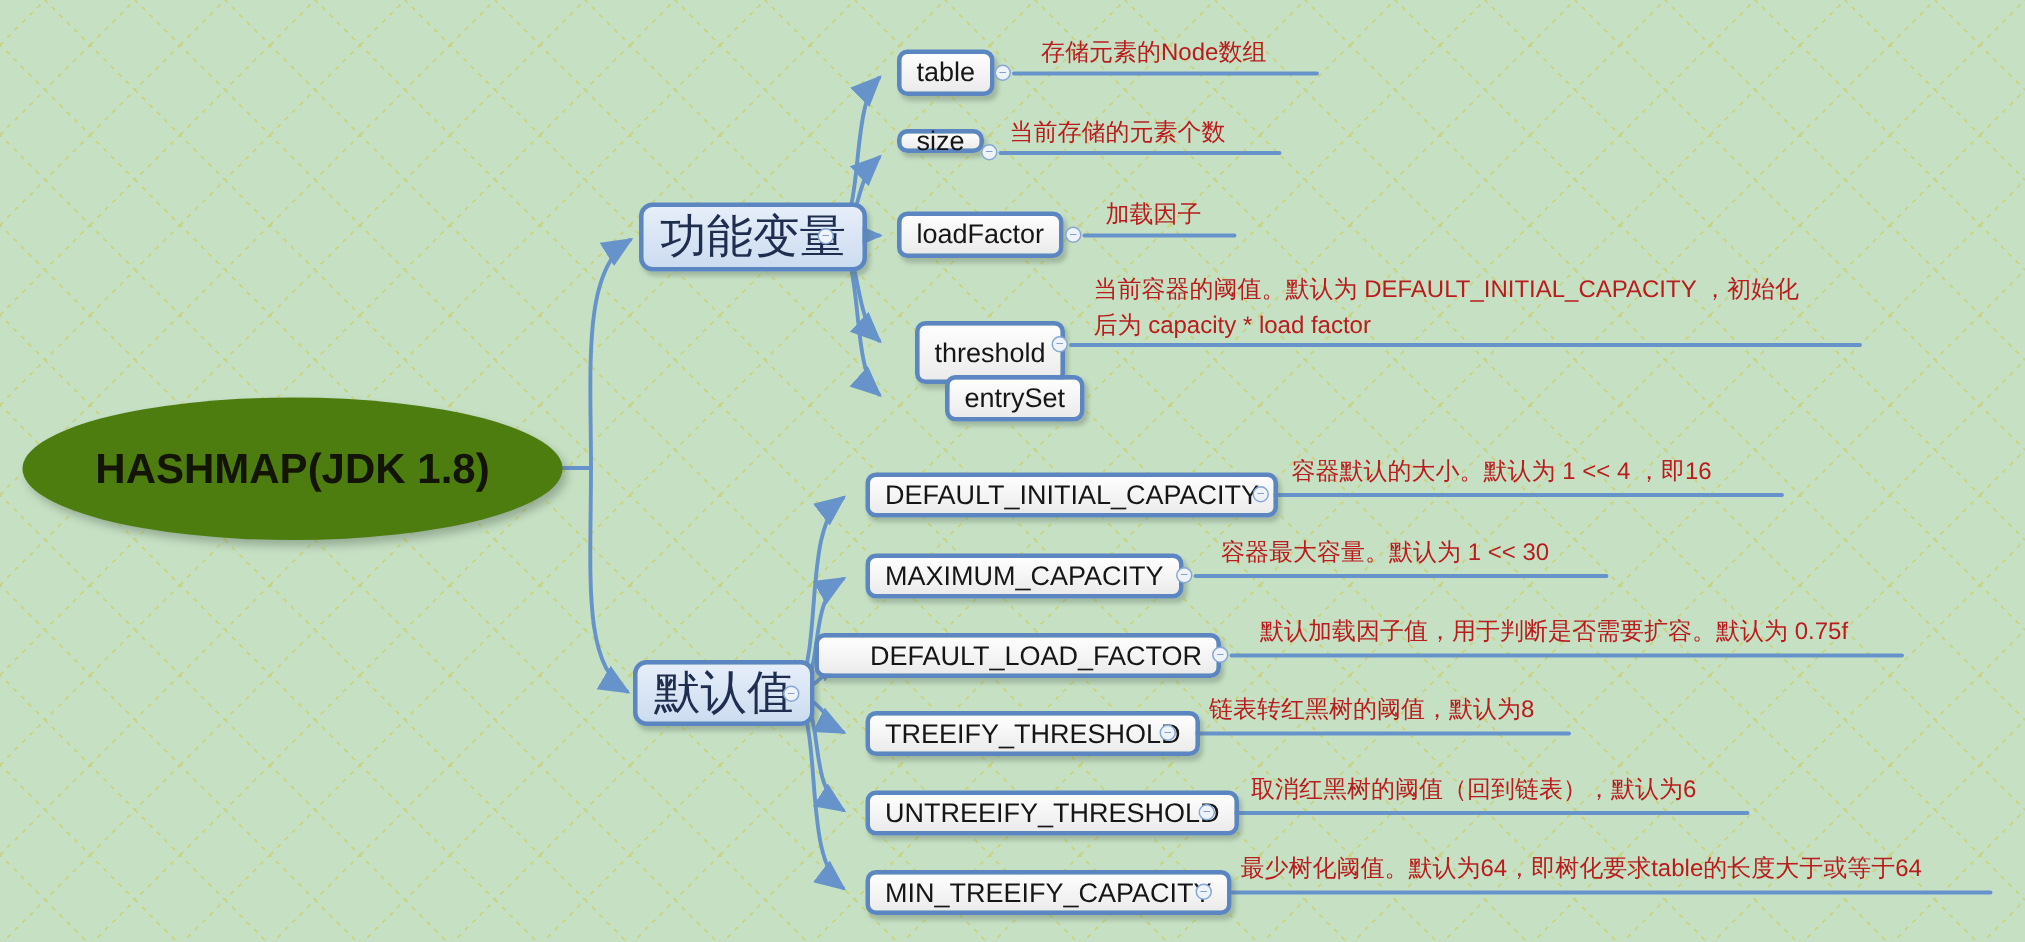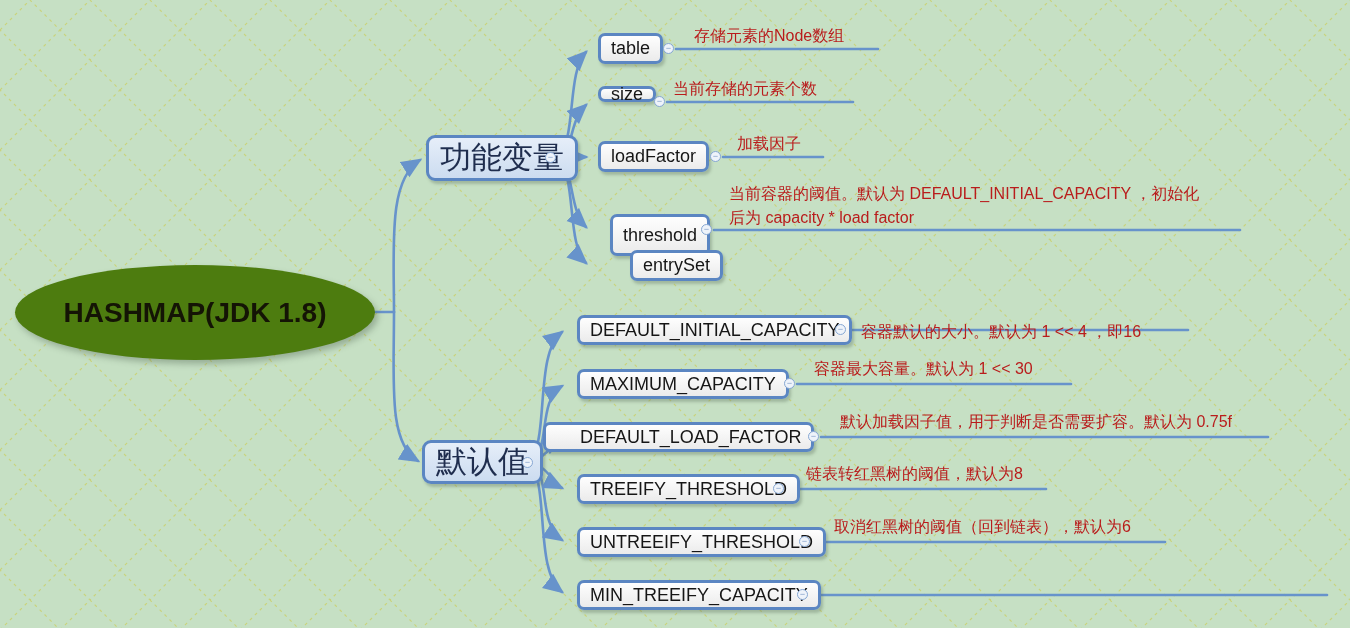--- a/index.html
+++ b/index.html
@@ -105,25 +105,26 @@
   <div class="topic" style="left:543px;top:422px;height:30px;padding-left:34px;">DEFAULT_LOAD_FACTOR</div>
   <div class="topic" style="left:577px;top:474px;height:30px;">TREEIFY_THRESHOLD</div>
   <div class="topic" style="left:577px;top:527px;height:30px;">UNTREEIFY_THRESHOLD</div>
   <div class="topic" style="left:577px;top:580px;height:30px;">MIN_TREEIFY_CAPACITY</div>
 
   <div class="note" style="left:694px;top:25px;">存储元素的Node数组</div>
   <div class="note" style="left:673px;top:78px;">当前存储的元素个数</div>
   <div class="note" style="left:737px;top:133px;">加载因子</div>
   <div class="note wrap" style="left:729px;top:182px;">当前容器的阈值。默认为 DEFAULT_INITIAL_CAPACITY ，初始化
 后为 capacity * load factor</div>
-  <div class="note" style="left:861px;top:321px;">容器默认的大小。默认为 1 &lt;&lt; 4 ，即16</div>
+  <div class="note" style="left:861px;top:304px;">容器默认的大小。默认为 1 &lt;&lt; 4 ，即16</div>
   <div class="note" style="left:814px;top:358px;">容器最大容量。默认为 1 &lt;&lt; 30</div>
   <div class="note" style="left:840px;top:411px;">默认加载因子值，用于判断是否需要扩容。默认为 0.75f</div>
   <div class="note" style="left:806px;top:463px;">链表转红黑树的阈值，默认为8</div>
   <div class="note" style="left:834px;top:516px;">取消红黑树的阈值（回到链表），默认为6</div>
+  <div class="note" style="left:827px;top:569px;">最少树化阈值。默认为64，即树化要求table的长度大于或等于64</div>
 
   <div class="collapse" style="left:545px;top:152px;">−</div>
   <div class="collapse" style="left:522px;top:457px;">−</div>
   <div class="collapse" style="left:663px;top:43px;">−</div>
   <div class="collapse" style="left:654px;top:96px;">−</div>
   <div class="collapse" style="left:710px;top:151px;">−</div>
   <div class="collapse" style="left:701px;top:224px;">−</div>
   <div class="collapse" style="left:835px;top:324px;">−</div>
   <div class="collapse" style="left:784px;top:378px;">−</div>
   <div class="collapse" style="left:808px;top:431px;">−</div>

